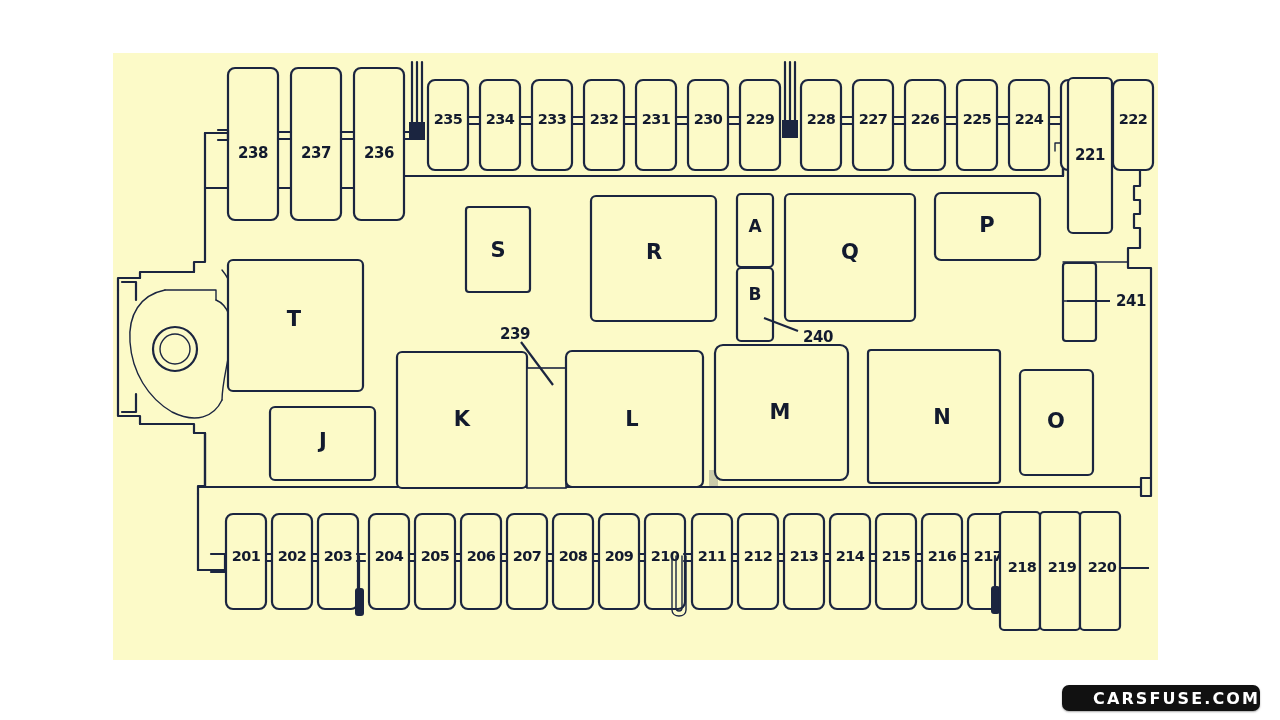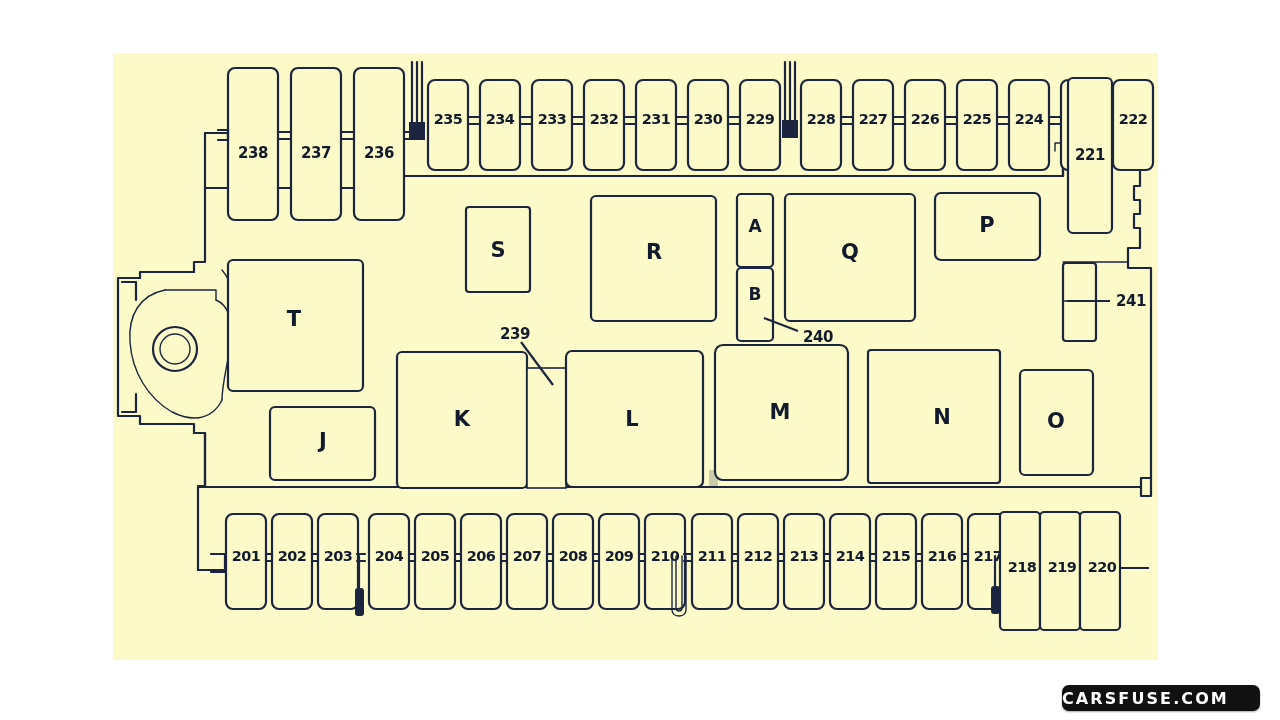--- a/index.html
+++ b/index.html
@@ -81,21 +81,21 @@
   #watermark {
     position: absolute;
     left: 1062px;
     top: 685px;
     width: 198px;
     height: 26px;
     background: #111111;
     border-radius: 7px;
     display: flex;
     align-items: center;
-    justify-content: flex-start;
+    justify-content: flex-end;
     box-shadow: 0 1px 2px rgba(0,0,0,0.35);
   }
   #watermark span {
     font-family: "DejaVu Sans", sans-serif;
     font-weight: bold;
     font-size: 16px;
     letter-spacing: 2.1px;
     color: #ffffff;
   }
   #centerMark {

